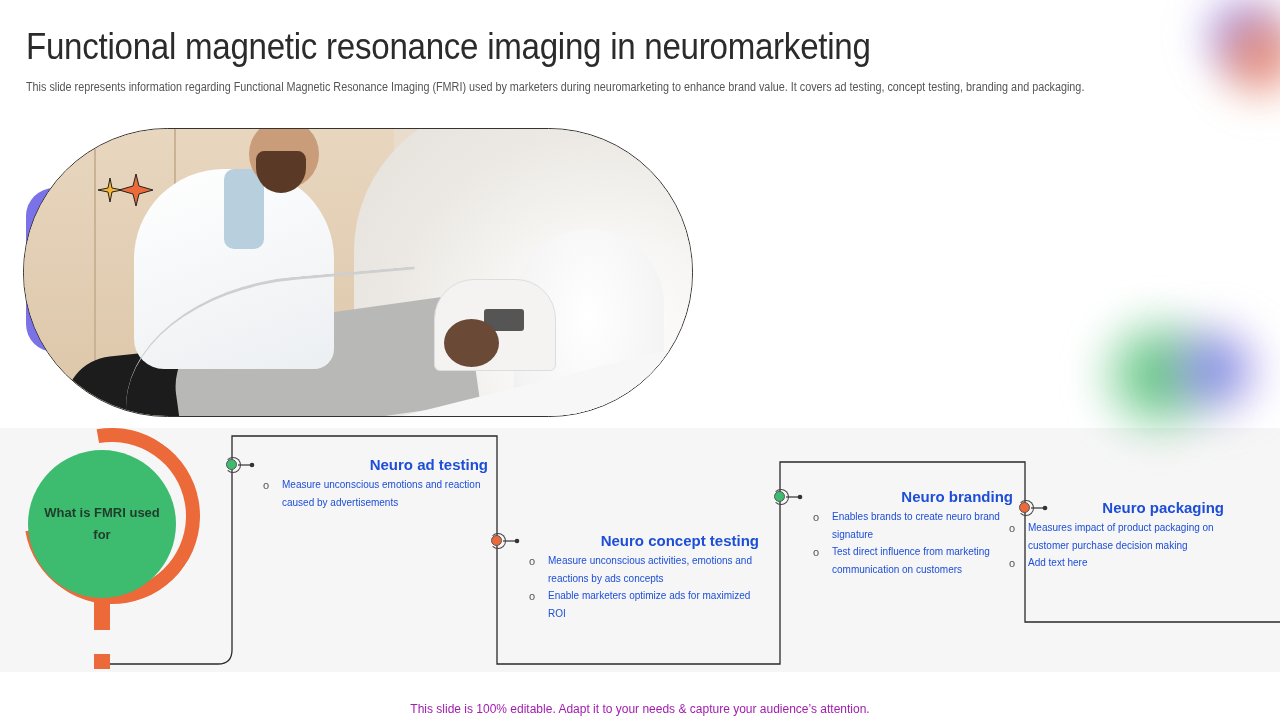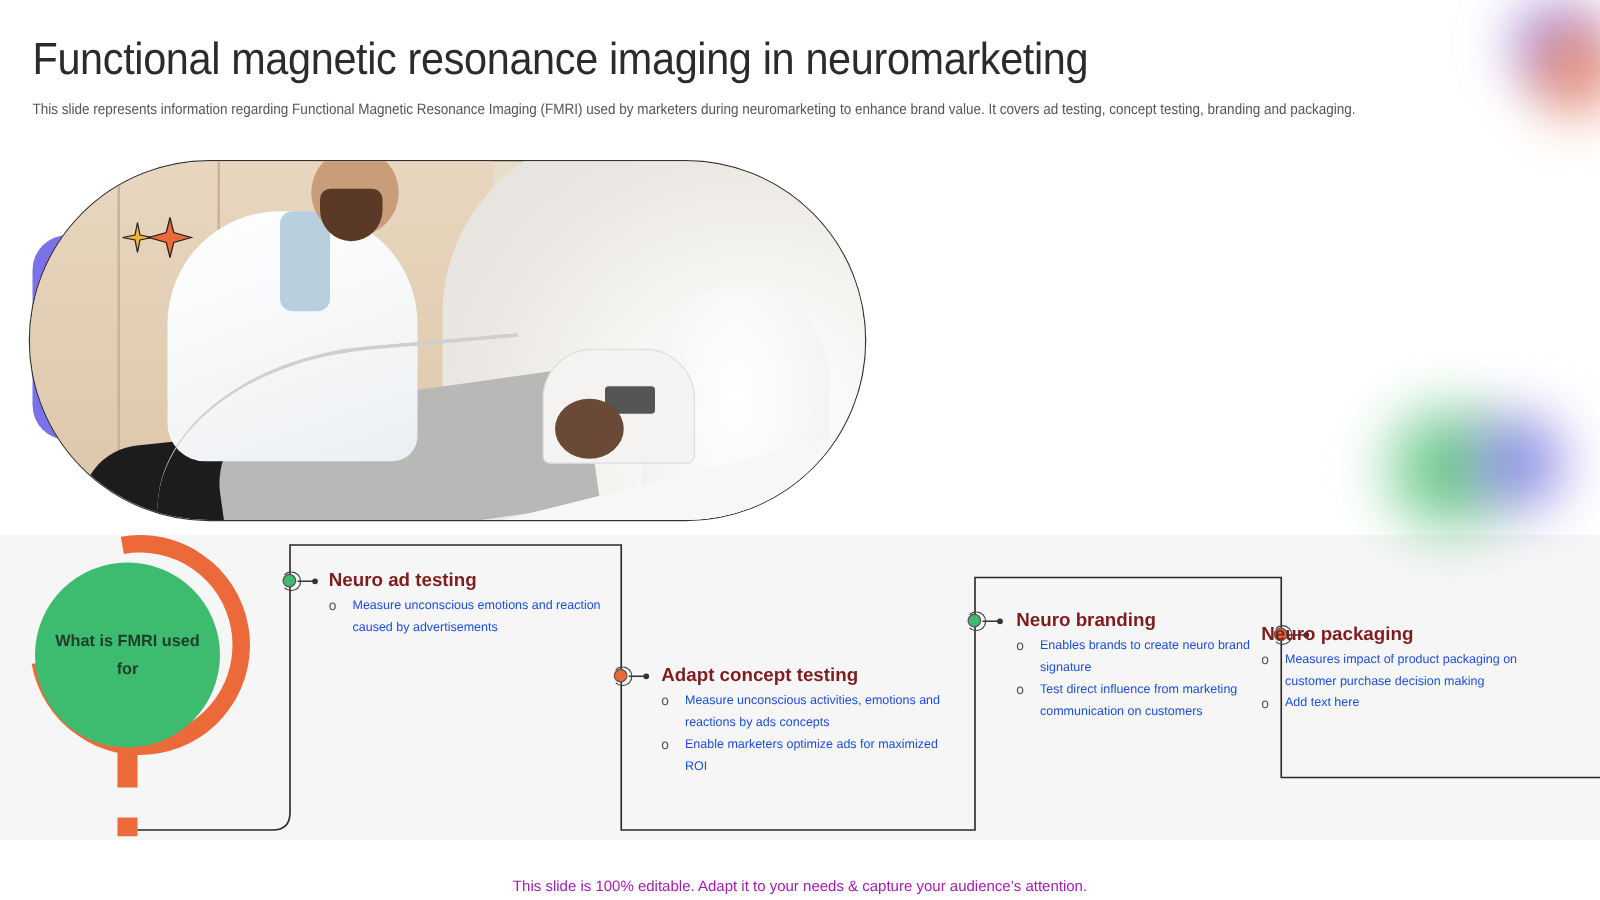--- a/index.html
+++ b/index.html
@@ -40,21 +40,21 @@
 
   .qmark-arc { position:absolute; left:24px; top:428px; width:176px; height:176px; box-sizing:border-box; border-radius:50%; border:14px solid #ec6a3a; border-left-color:transparent; transform:rotate(35deg); }
   .qmark-stem { position:absolute; left:94px; top:590px; width:16px; height:40px; background:#ec6a3a; }
   .qmark-dot { position:absolute; left:94px; top:654px; width:16px; height:15px; background:#ec6a3a; }
   .green-circle { position:absolute; left:28px; top:450px; width:148px; height:148px; border-radius:50%; background:#3dbb6f; display:flex; align-items:center; justify-content:center; text-align:center; }
   .green-circle span { font-size:13px; font-weight:700; color:#1f3d2a; line-height:22px; width:130px; }
 
   svg.connectors { position:absolute; left:0; top:0; width:1280px; height:720px; pointer-events:none; }
 
   .step { position:absolute; }
-  .step .head { font-size:15px; font-weight:700; color:#7f1d1d; white-space:nowrap; }
+  .step .head { font-size:15px; font-weight:700; color:#1d4ed8; white-space:nowrap;text-align:right; }
   .step ul { list-style:none; margin:3px 0 0 0; padding:0; }
   .step li { position:relative; padding-left:19px; font-size:10px; line-height:17.6px; color:#1d4ed8; }
   .step li::before { content:"o"; position:absolute; left:0; top:1px; font-size:11px; color:#555; }
 
   .node { position:absolute; width:11px; height:11px; border-radius:50%; border:1px solid #555; box-sizing:border-box; }
   .node-ring { position:absolute; width:16px; height:16px; border-radius:50%; border:1px solid #444; border-left-color:transparent; box-sizing:border-box; }
 </style>
 </head>
 <body>
 
@@ -121,21 +121,21 @@
 <div class="node" style="left:1019px;top:502px;background:#ec6a3a;"></div>
 
 <div class="step" style="left:263px;top:456px;width:225px;">
   <div class="head">Neuro ad testing</div>
   <ul>
     <li>Measure unconscious emotions and reaction caused by advertisements</li>
   </ul>
 </div>
 
 <div class="step" style="left:529px;top:532px;width:230px;">
-  <div class="head">Adapt concept testing</div>
+  <div class="head">Neuro concept testing</div>
   <ul>
     <li>Measure unconscious activities, emotions and reactions by ads concepts</li>
     <li>Enable marketers optimize ads for maximized ROI</li>
   </ul>
 </div>
 
 <div class="step" style="left:813px;top:488px;width:200px;">
   <div class="head">Neuro branding</div>
   <ul>
     <li>Enables brands to create neuro brand signature</li>

